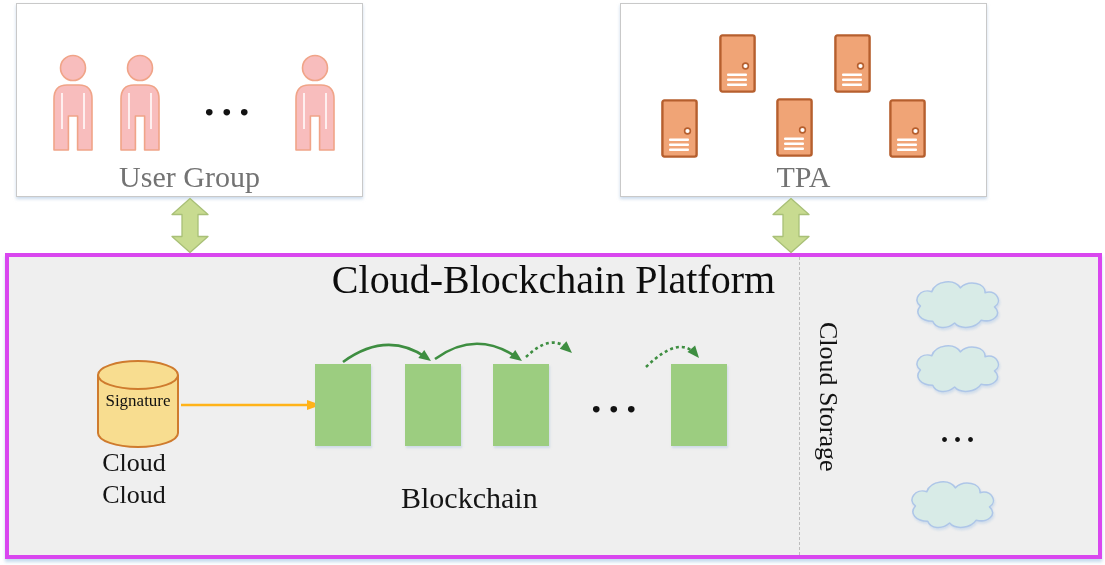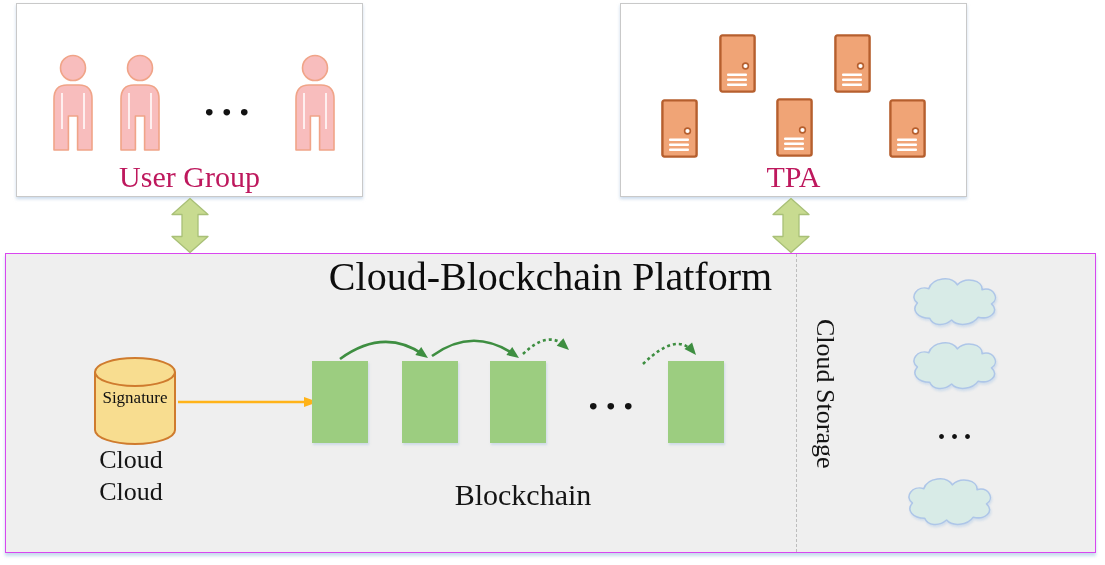--- a/index.html
+++ b/index.html
@@ -1,43 +1,43 @@
 <!DOCTYPE html>
 <html style="--platform-bg: #efefef; --block-green: #9ccd80; --arc-green: #3e8e41; --connector-fill: #c8db90; --connector-edge: #a9c077; --person-pink: #f8bdbd; --person-outline: #f0a488; --door-fill: #f0a476; --door-outline: #b65f2e; --cylinder-fill: #f8dd90; --cylinder-outline: #cf7b2e; --flow-orange: #ffb319; --cloud-fill: #d8ebe7; --cloud-outline: #aec6e8;"><head>
 <meta charset="utf-8">
 <style>
   html,body{margin:0;padding:0;background:#fff;}
   #stage{position:relative;width:1105px;height:565px;background:#ffffff;overflow:hidden;
          font-family:"Liberation Serif", serif;color:#111;}
   .box{position:absolute;background:#fff;border:1px solid #c9c9c9;
        box-shadow:0 2px 3px rgba(160,190,220,.55);}
   #user-group-box{left:16px;top:3px;width:345px;height:192px;}
-  #tpa-box{left:620px;top:3px;width:345px;height:192px;}
+  #tpa-box{left:620px;top:3px;width:345px;height:192px;padding-left:20px;}
   .box-label{position:absolute;left:0;right:0;bottom:4px;text-align:center;
-             font-size:30px;line-height:1.05;color:#be185d;}
+             font-size:30px;line-height:1.05;color:#737373;}
   .icon-abs{position:absolute;}
   .dots{position:absolute;font-family:"DejaVu Serif",serif;font-weight:bold;color:#121212;
         line-height:1;letter-spacing:5px;font-size:36px;}
   .dots.small{font-size:26px;letter-spacing:4px;}
 
   
   .dbl-arrow{position:absolute;width:38px;height:57px;}
 
   
   #platform{position:absolute;left:5px;top:253px;width:1089px;height:298px;
-            background:var(--platform-bg,#efefef);border:1px solid #d946ef;
+            background:var(--platform-bg,#efefef);border:4px solid #d946ef;
             box-shadow:0 3px 3px rgba(160,195,225,.6);}
   #platform-title{position:absolute;left:0;right:0;top:0;text-align:center;
                   font-size:40px;line-height:1.15;color:#0d0d0d;}
   #storage-divider{position:absolute;left:790px;top:0;bottom:0;width:0;
                    border-left:1px dashed #bdbdbd;}
   .block{position:absolute;top:107px;width:56px;height:82px;
          background:var(--block-green,#9ccd80);
          box-shadow:1px 2px 2px rgba(175,200,225,.5);}
-  #blockchain-label{position:absolute;left:392px;top:224px;width:250px;text-align:center;
+  #blockchain-label{position:absolute;left:392px;top:224px;width:250px;text-align:left;
                     font-size:30px;color:#141414;}
   #word-state-caption{position:absolute;left:60px;top:190px;width:130px;text-align:center;
                       font-size:26px;line-height:1.22;color:#141414;}
   #cylinder{position:absolute;left:87px;top:101px;width:84px;height:92px;}
   #cylinder-label{position:absolute;left:0;right:0;top:33px;text-align:center;
                   font-size:17px;font-weight:normal;color:#101010;}
   #cloud-storage-label{position:absolute;left:802px;top:65px;height:178px;
                        writing-mode:vertical-rl;font-size:26px;line-height:34px;
                        color:#141414;white-space:nowrap;}
   .cloud{position:absolute;width:95px;height:56px;filter:drop-shadow(1px 2px 1px rgba(170,200,230,.45));}

